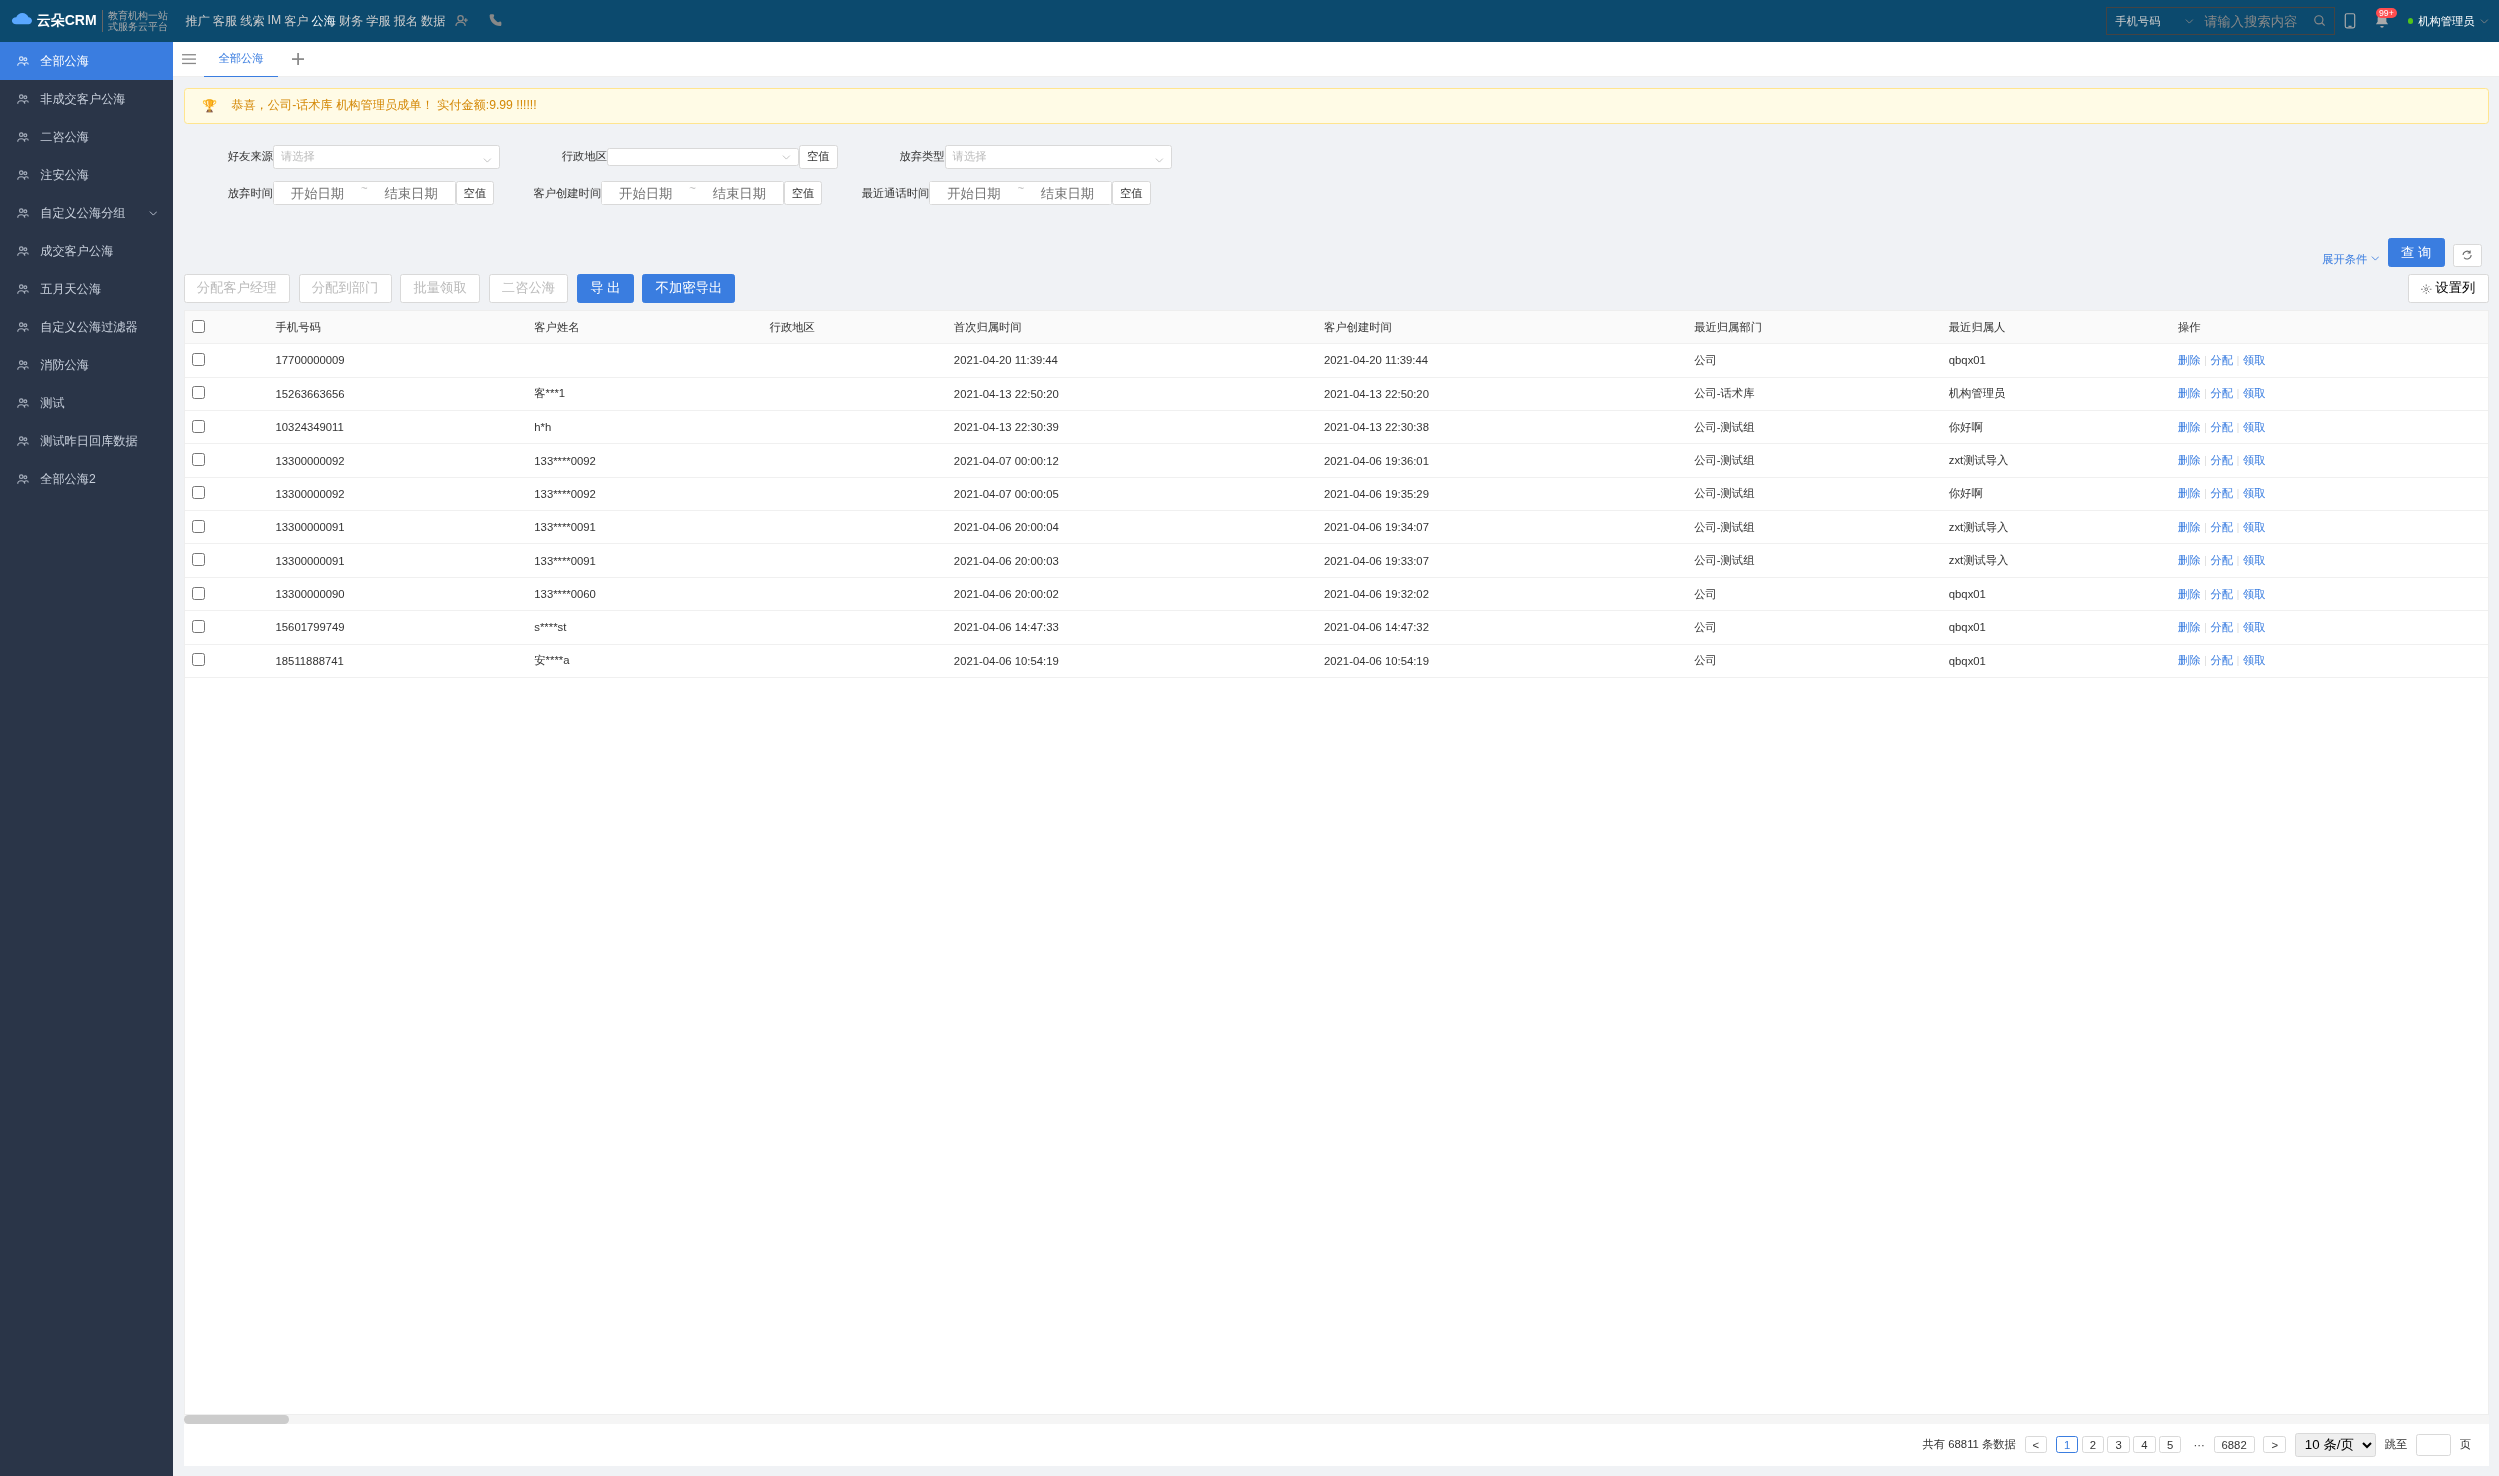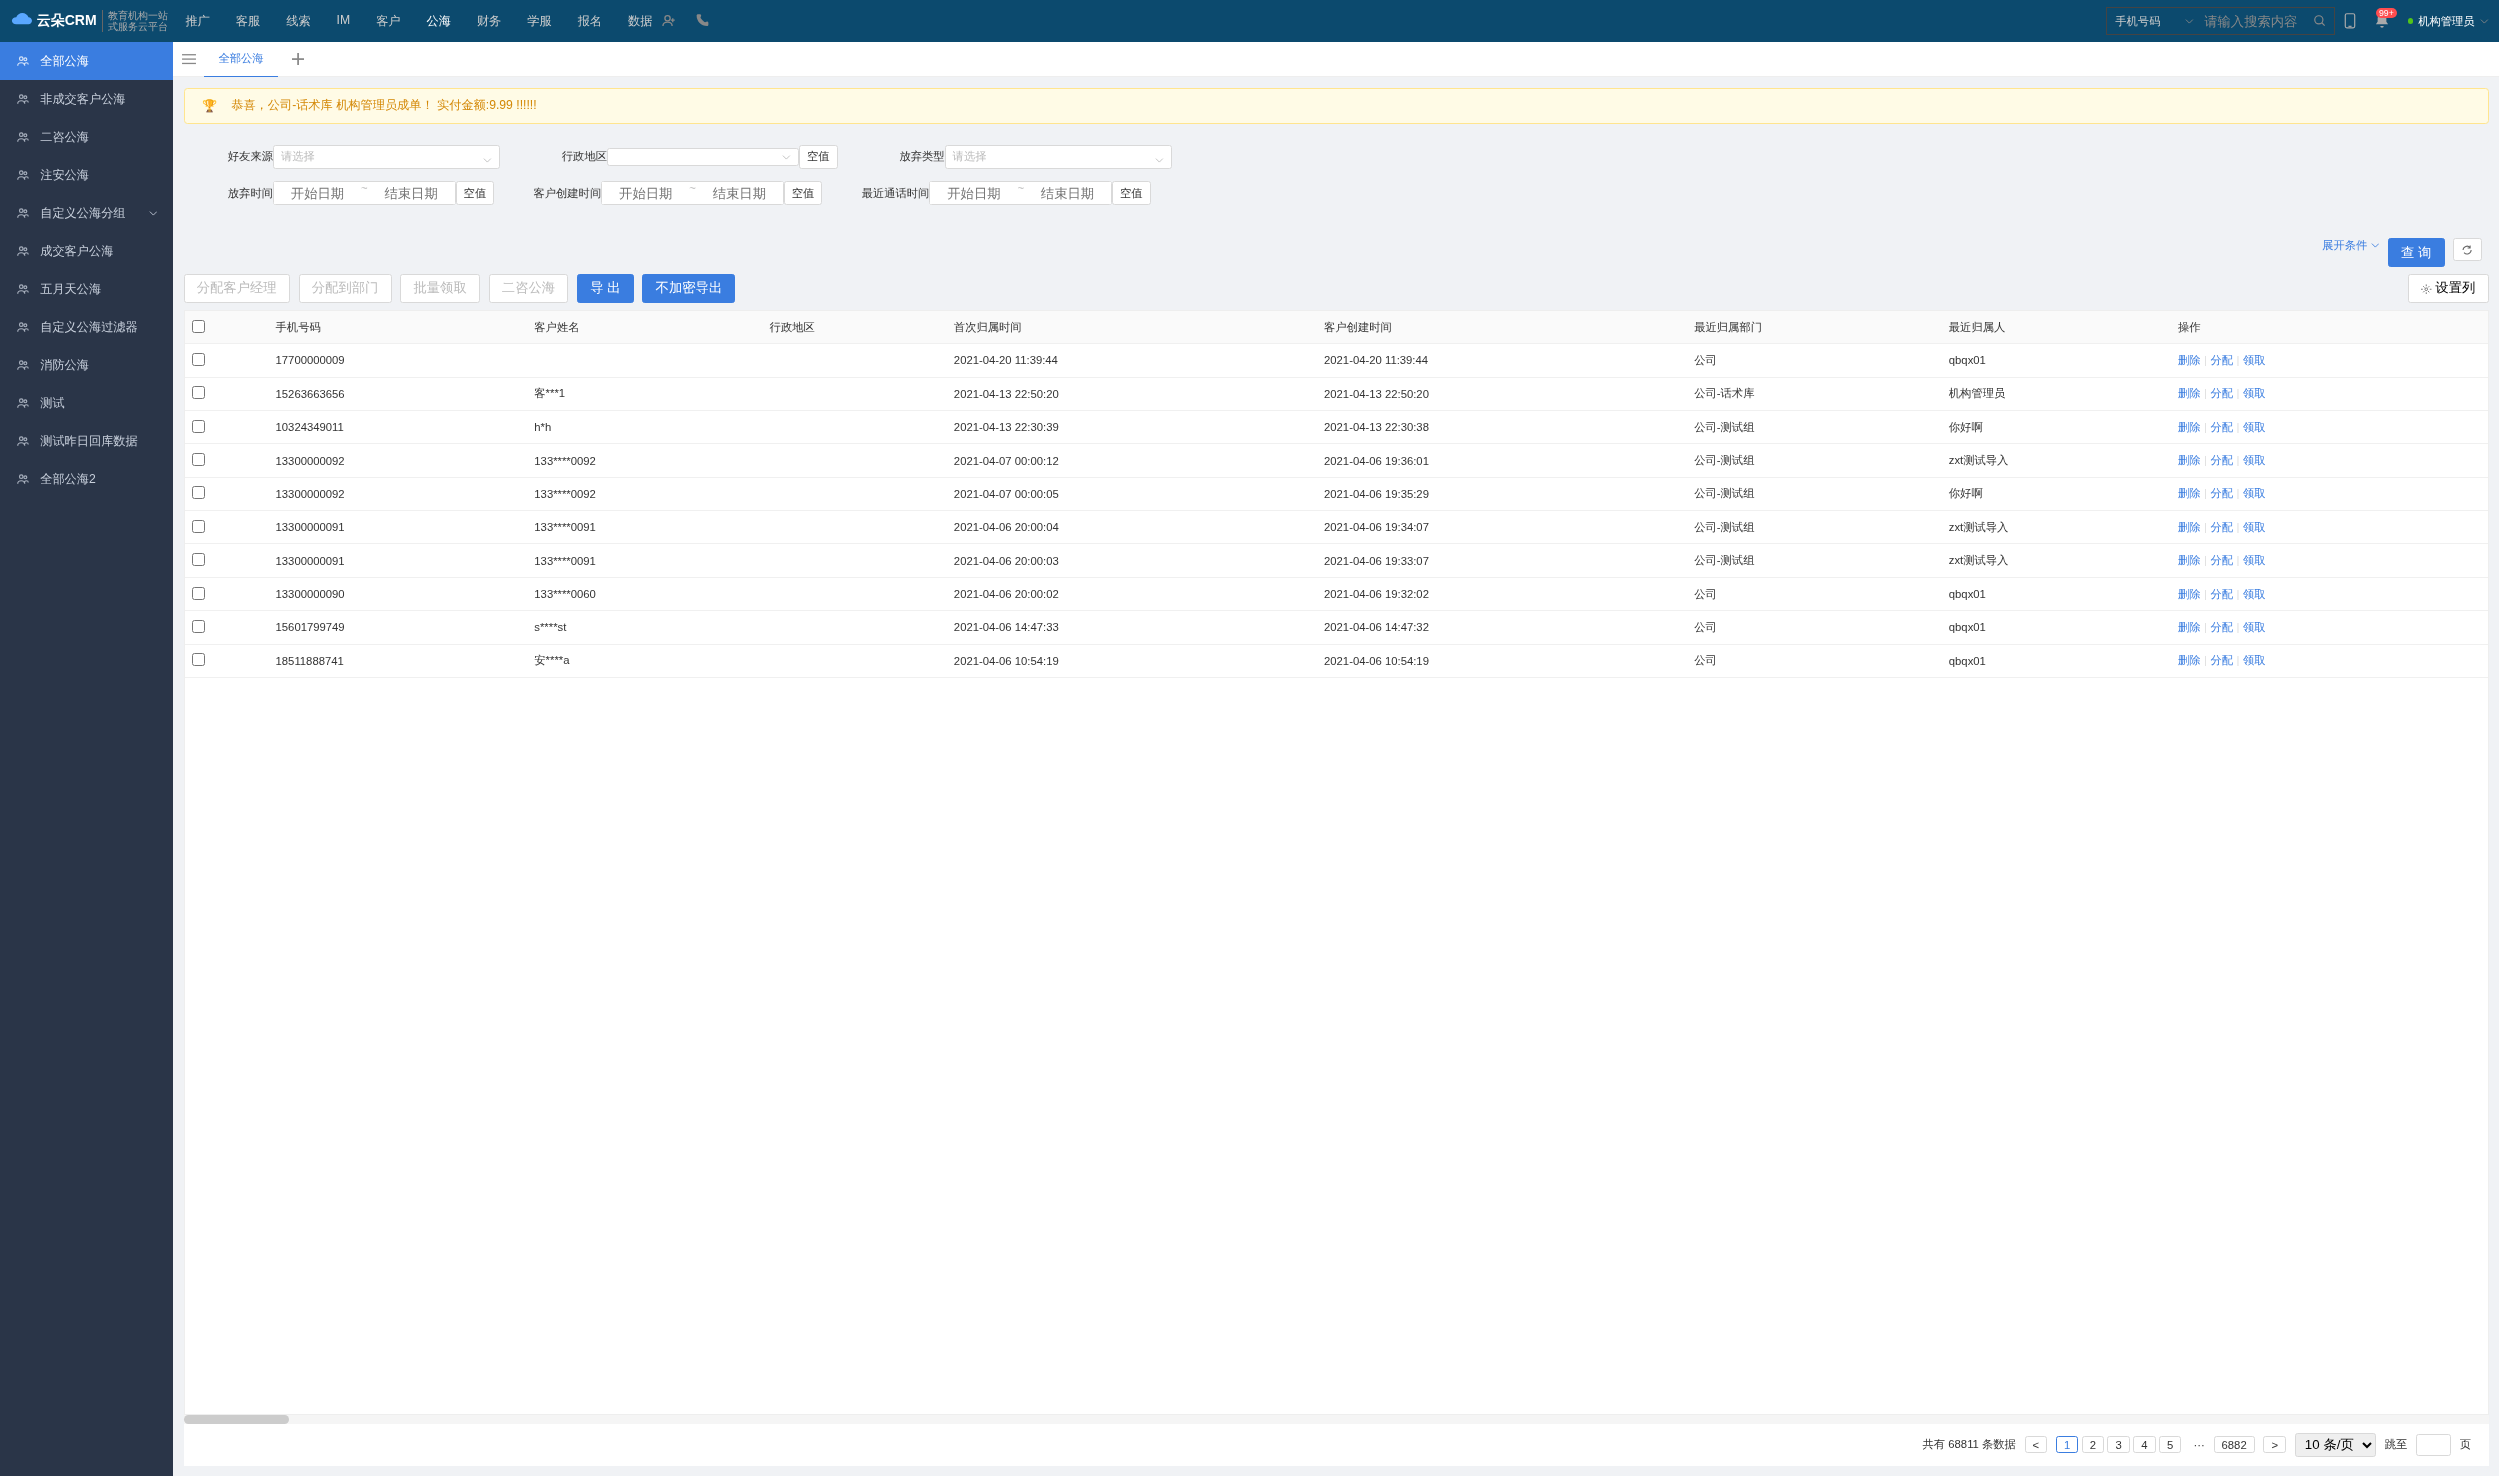--- a/index.html
+++ b/index.html
@@ -3,21 +3,21 @@
 <meta charset="utf-8">
 <style>
 * { margin: 0; padding: 0; box-sizing: border-box; }
 body { font-family: -apple-system, "Microsoft YaHei", sans-serif; font-size: 11.3px; color: #333; background: #f5f5f5; }
 
 
 .header { height: 42px; background: #0c4a6e; display: flex; align-items: center; padding: 0 10.5px; color: #ccc; }
 .logo { display: flex; align-items: center; margin-right: 17.5px; }
 .logo-txt { font-size: 14px; font-weight: bold; color: #fff; margin-left: 5.2px; }
 .logo-sub { font-size: 10px; line-height: 1.1; border-left: 0.9px solid #666; padding-left: 5.2px; margin-left: 5.2px; color: #aaa; }
-.nav { display: flex; gap: 26px; }
+.nav { display: flex; gap: 3px; }
 .nav-item { color: #ccc; cursor: pointer; font-size: 12.2px; }
 .nav-item.active { color: #fff; font-weight: 500; }
 .spacer { flex: 1; }
 .search-grp { display: flex; align-items: center; gap: 7px; border: 0.9px solid #444; padding: 1.7px; }
 .sel-phone { background: transparent; border: none; color: #ccc; padding: 3.5px 17.5px 3.5px 7px; }
 .inp-search { background: transparent; border: none; color: #ccc; padding: 3.5px; width: 105px; }
 .inp-search::placeholder { color: #888; }
 .hdr-ico { margin: 0 8.7px; cursor: pointer; position: relative; color: #aaa; }
 .badge { position: absolute; top: -5.2px; right: -8.7px; background: #ff4d4f; color: #fff; font-size: 8.7px; padding: 0 3.5px; border-radius: 7px; }
 .user { color: #fff; margin-left: 10.5px; display: flex; align-items: center; gap: 5.2px; }
@@ -44,21 +44,21 @@
 .filters { margin: 0 10.5px 10.5px; padding: 10.5px 17.5px; background: transparent; }
 .frow { display: flex; gap: 35px; margin-bottom: 12.2px; }
 .fitem { display: flex; align-items: center; }
 .flabel { font-size: 11.3px; color: #333; width: 72px; text-align: right; }
 .fsel, .fdate { border: 0.9px solid #d9d9d9; border-radius: 2.6px; padding: 3.5px 7px; background: #fff; color: #bbb; }
 .fsel { width: 227px; display: flex; justify-content: space-between; align-items: flex-end; }
 .frange { display: flex; align-items: flex-start; border: 0.9px solid #d9d9d9; border-radius: 2.6px; background: #fff; }
 .fdate-in { border: none; padding: 3.5px 7px; width: 87px; text-align: center; color: #bbb; }
 .ftilde { color: #bbb; }
 .fnull { border: 0.9px solid #d9d9d9; border-radius: 2.6px; padding: 3.5px 7px; background: #fff; cursor: pointer; }
-.factions { display: flex; justify-content: flex-end; gap: 8.7px; padding: 0 17.5px; align-items: flex-start; }
+.factions { display: flex; justify-content: flex-end; gap: 8.7px; padding: 0 17.5px; align-items: flex-end; }
 .lnk { color: #3a7de0; cursor: pointer; }
 .btn { padding: 4.4px 12.2px; border-radius: 2.6px; cursor: pointer; border: 0.9px solid #d9d9d9; background: #fff; }
 .btn-p { background: #3a7de0; color: #fff; border-color: #3a7de0; }
 .btn-d { color: #bbb; }
 .ref { border: 0.9px solid #d9d9d9; padding: 4.4px 7px; border-radius: 2.6px; background: #fff; cursor: pointer; }
 
 
 .toolbar { margin: 0 10.5px; padding: 7px 0; display: flex; gap: 8.7px; align-items: center; }
 .toolbar .spacer { flex: 1; }
 

